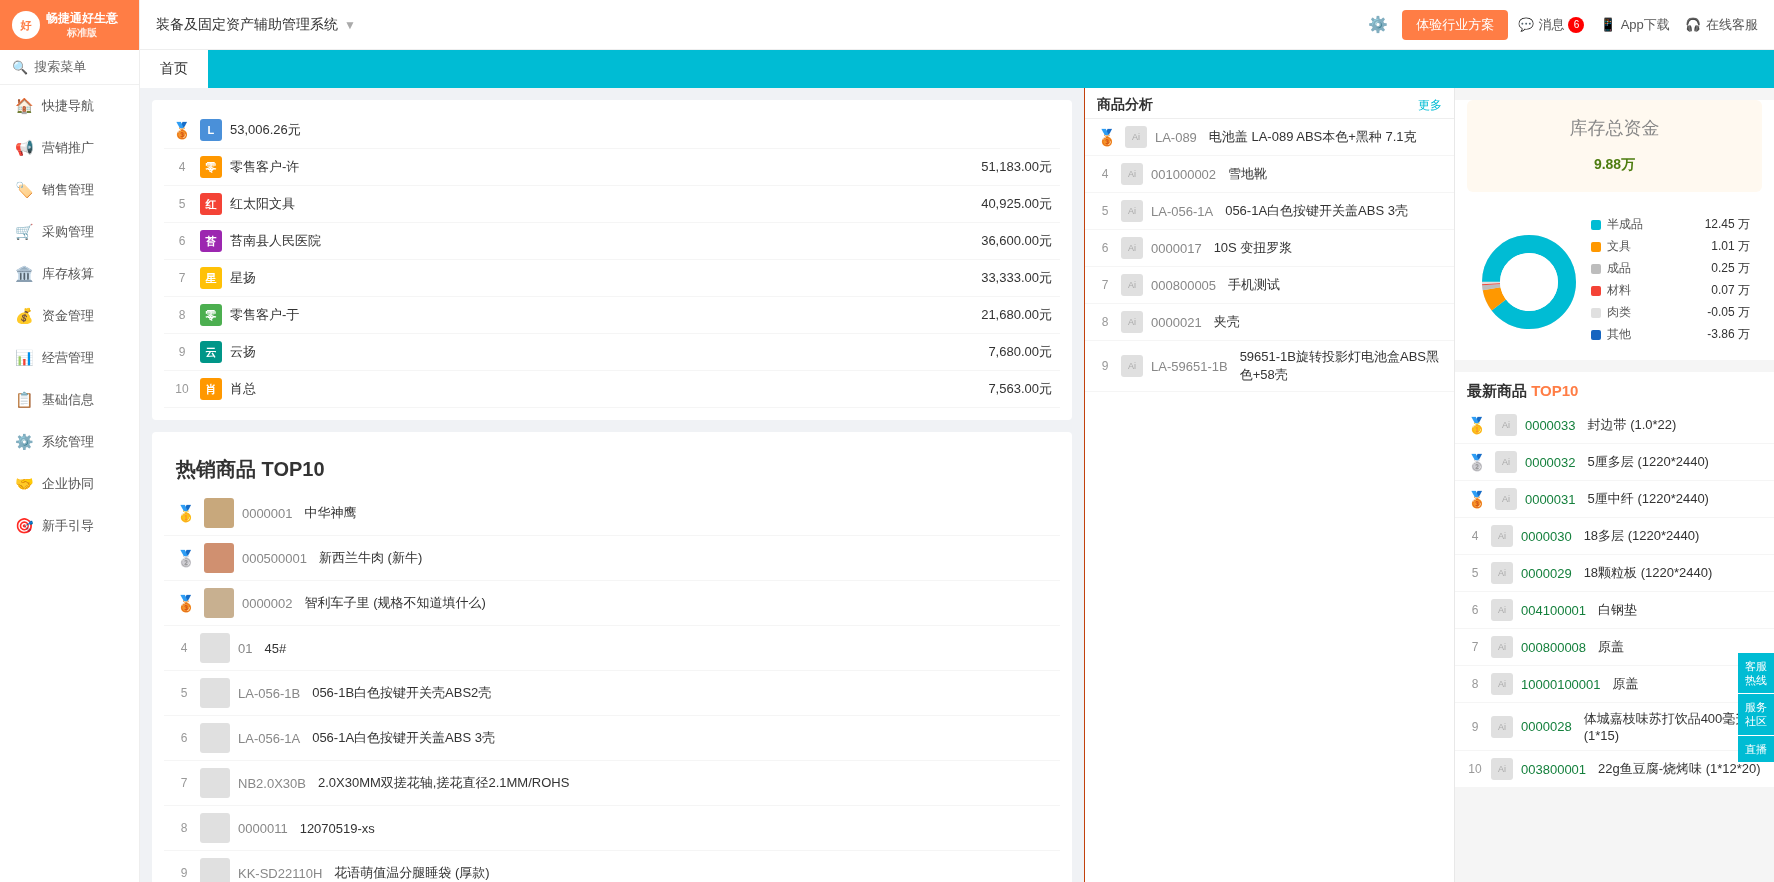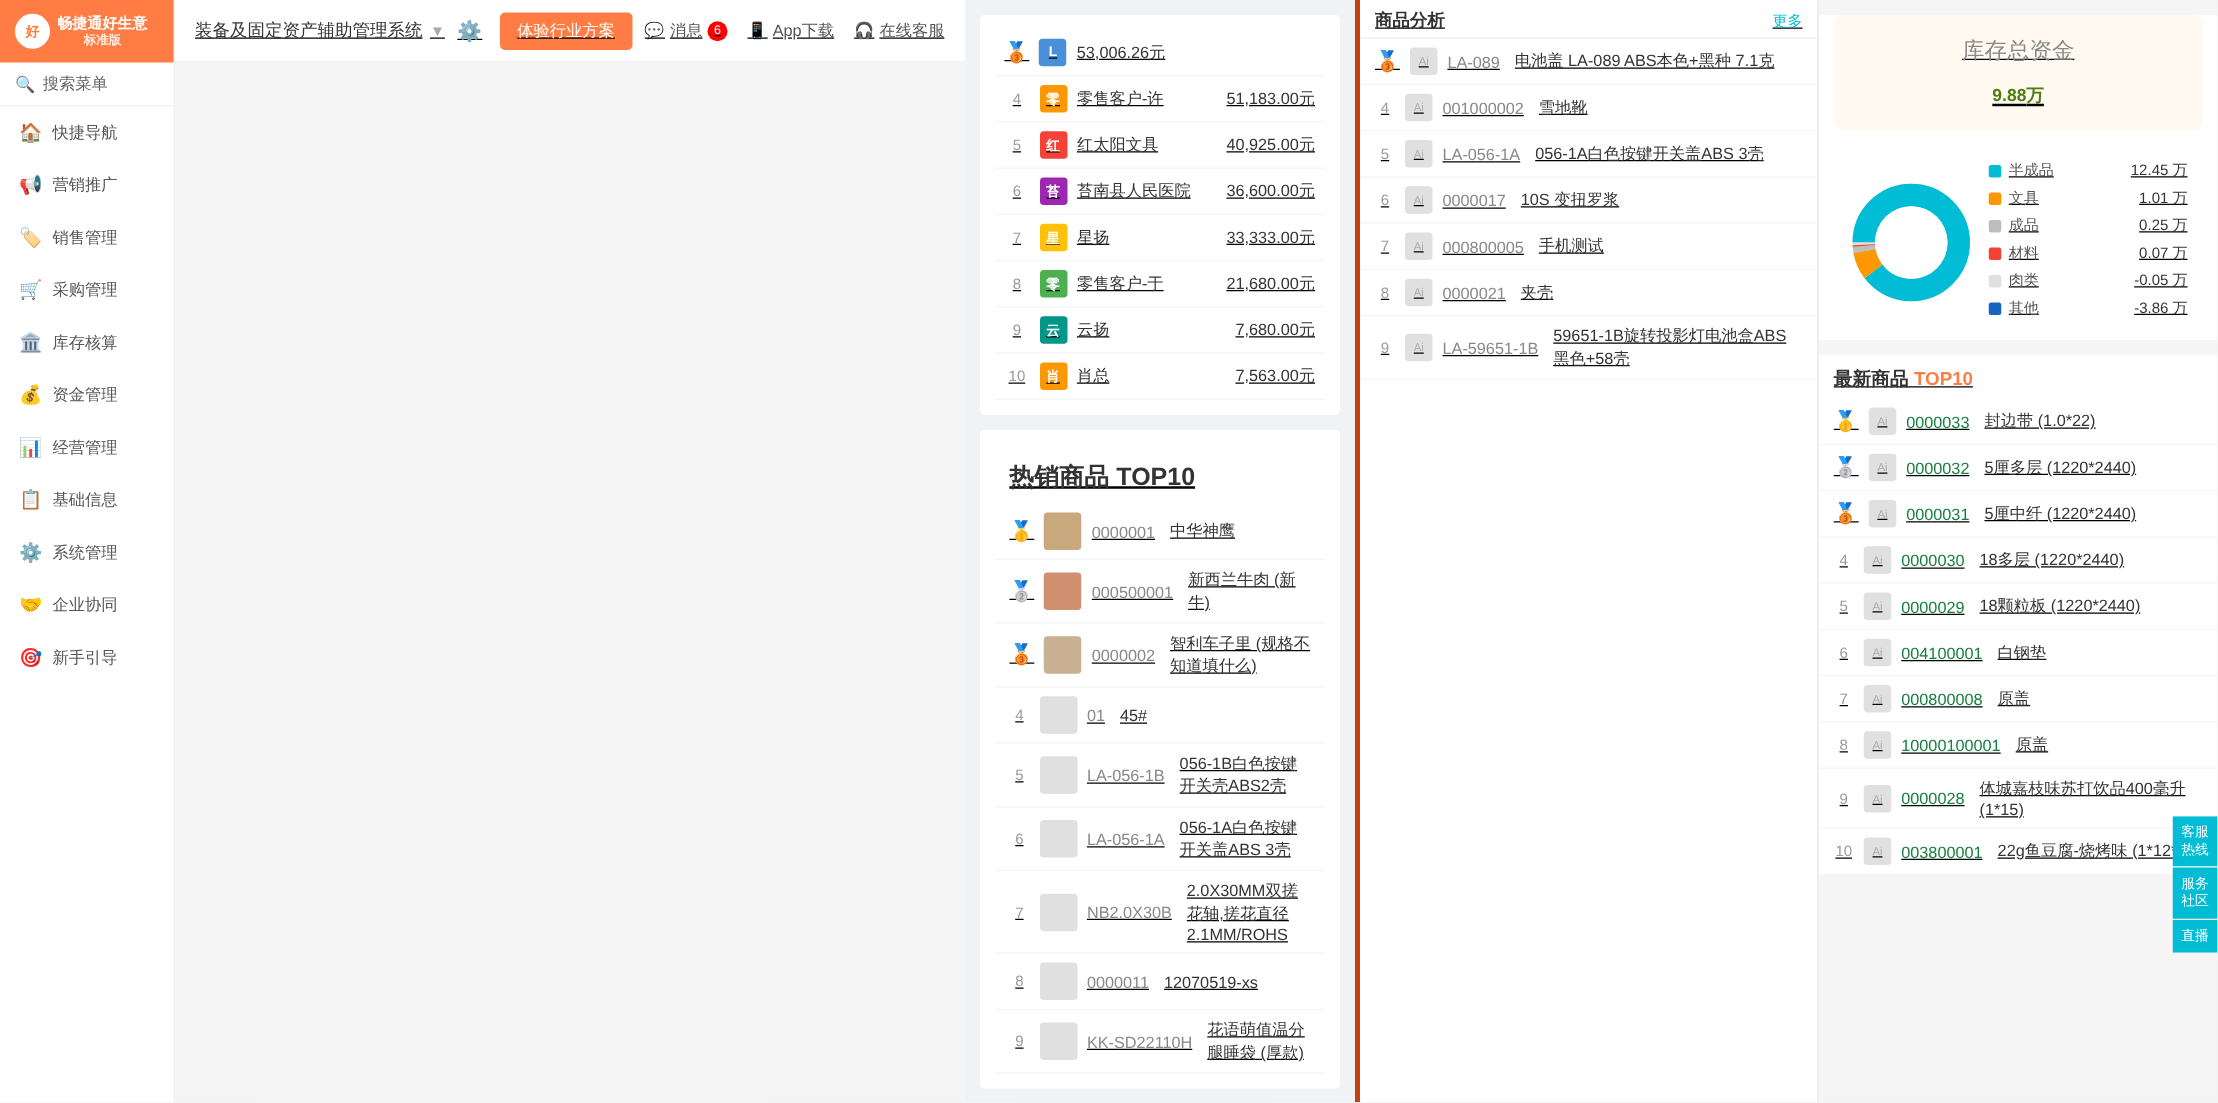--- a/index.html
+++ b/index.html
@@ -52,22 +52,22 @@
       font-size: 13px;
       cursor: pointer;
       gap: 8px;
     }
     .sidebar-icon { width: 18px; height: 18px; display: inline-flex; align-items: center; justify-content: center; font-size: 15px; }
 
     
     .main {
       flex: 1;
       display: flex;
+      flex-direction: column;
       overflow: hidden;
-      text-decoration: underline;
     }
 
     
     .header {
       height: 50px;
       background: #fff;
       display: flex;
       align-items: center;
       padding: 0 16px;
       border-bottom: 1px solid #eee;
@@ -140,21 +140,21 @@
       padding: 12px;
       display: flex;
       flex-direction: column;
       gap: 12px;
     }
 
     
     .content-middle {
       width: 370px;
       overflow-y: auto;
-      border-left: 4px solid #c2410c;
+      border-left: 1px solid #c2410c;
       background: #fff;
       padding: 0;
     }
 
     
     .content-right {
       width: 320px;
       overflow-y: auto;
       border-left: 1px solid #e8e8e8;
       background: #f5f5f5;
@@ -452,20 +452,25 @@
         <span>📱</span>
         <span>App下载</span>
       </div>
       <div class="header-right-item">
         <span>🎧</span>
         <span>在线客服</span>
       </div>
     </div>
   </div>
 
+  <div class="nav-tabs">
+    <div class="nav-tab active">
+      <span>首页</span>
+    </div>
+  </div>
 
   <div class="content">
 
     <div class="content-left">
 
       <div class="card">
         <ul class="rank-list">
           <li class="rank-item">
             <span class="rank-medal">🥉</span>
             <div class="rank-avatar bg-blue">L</div>

